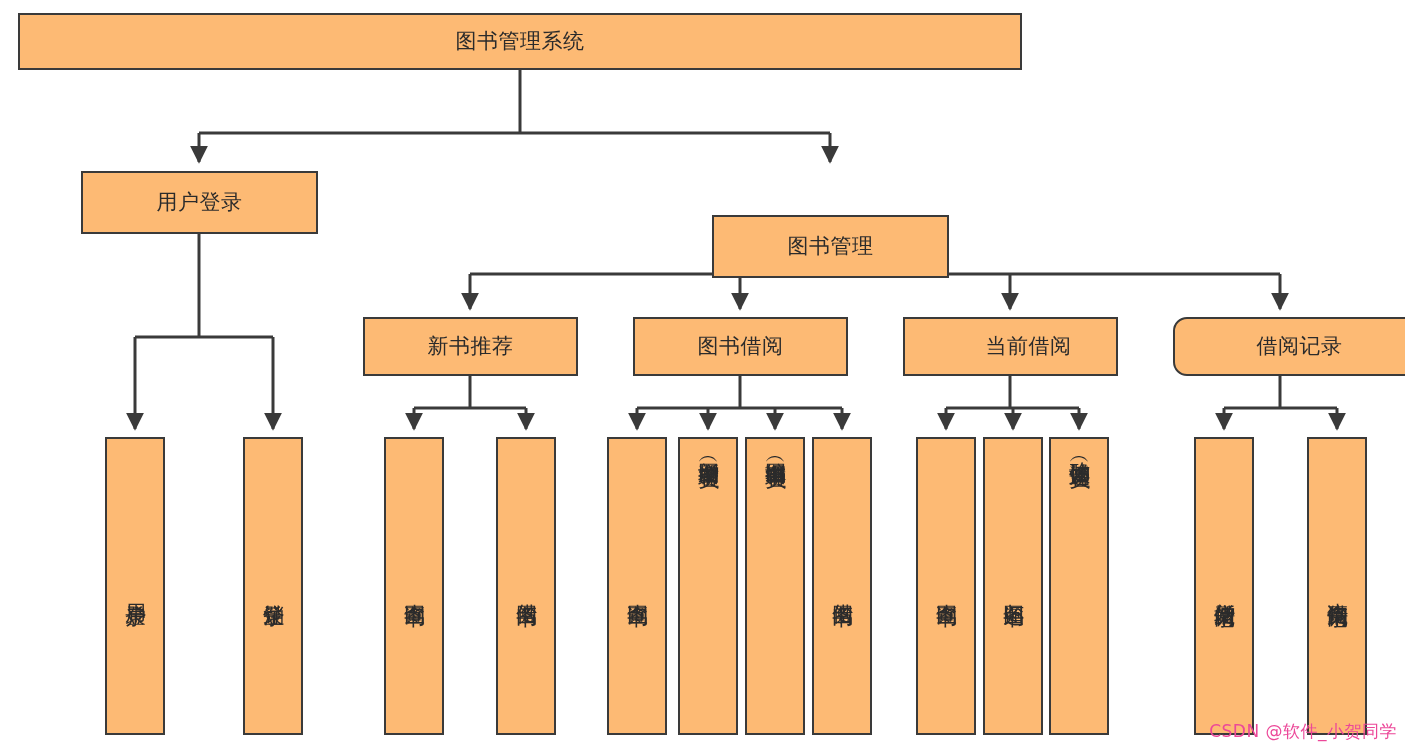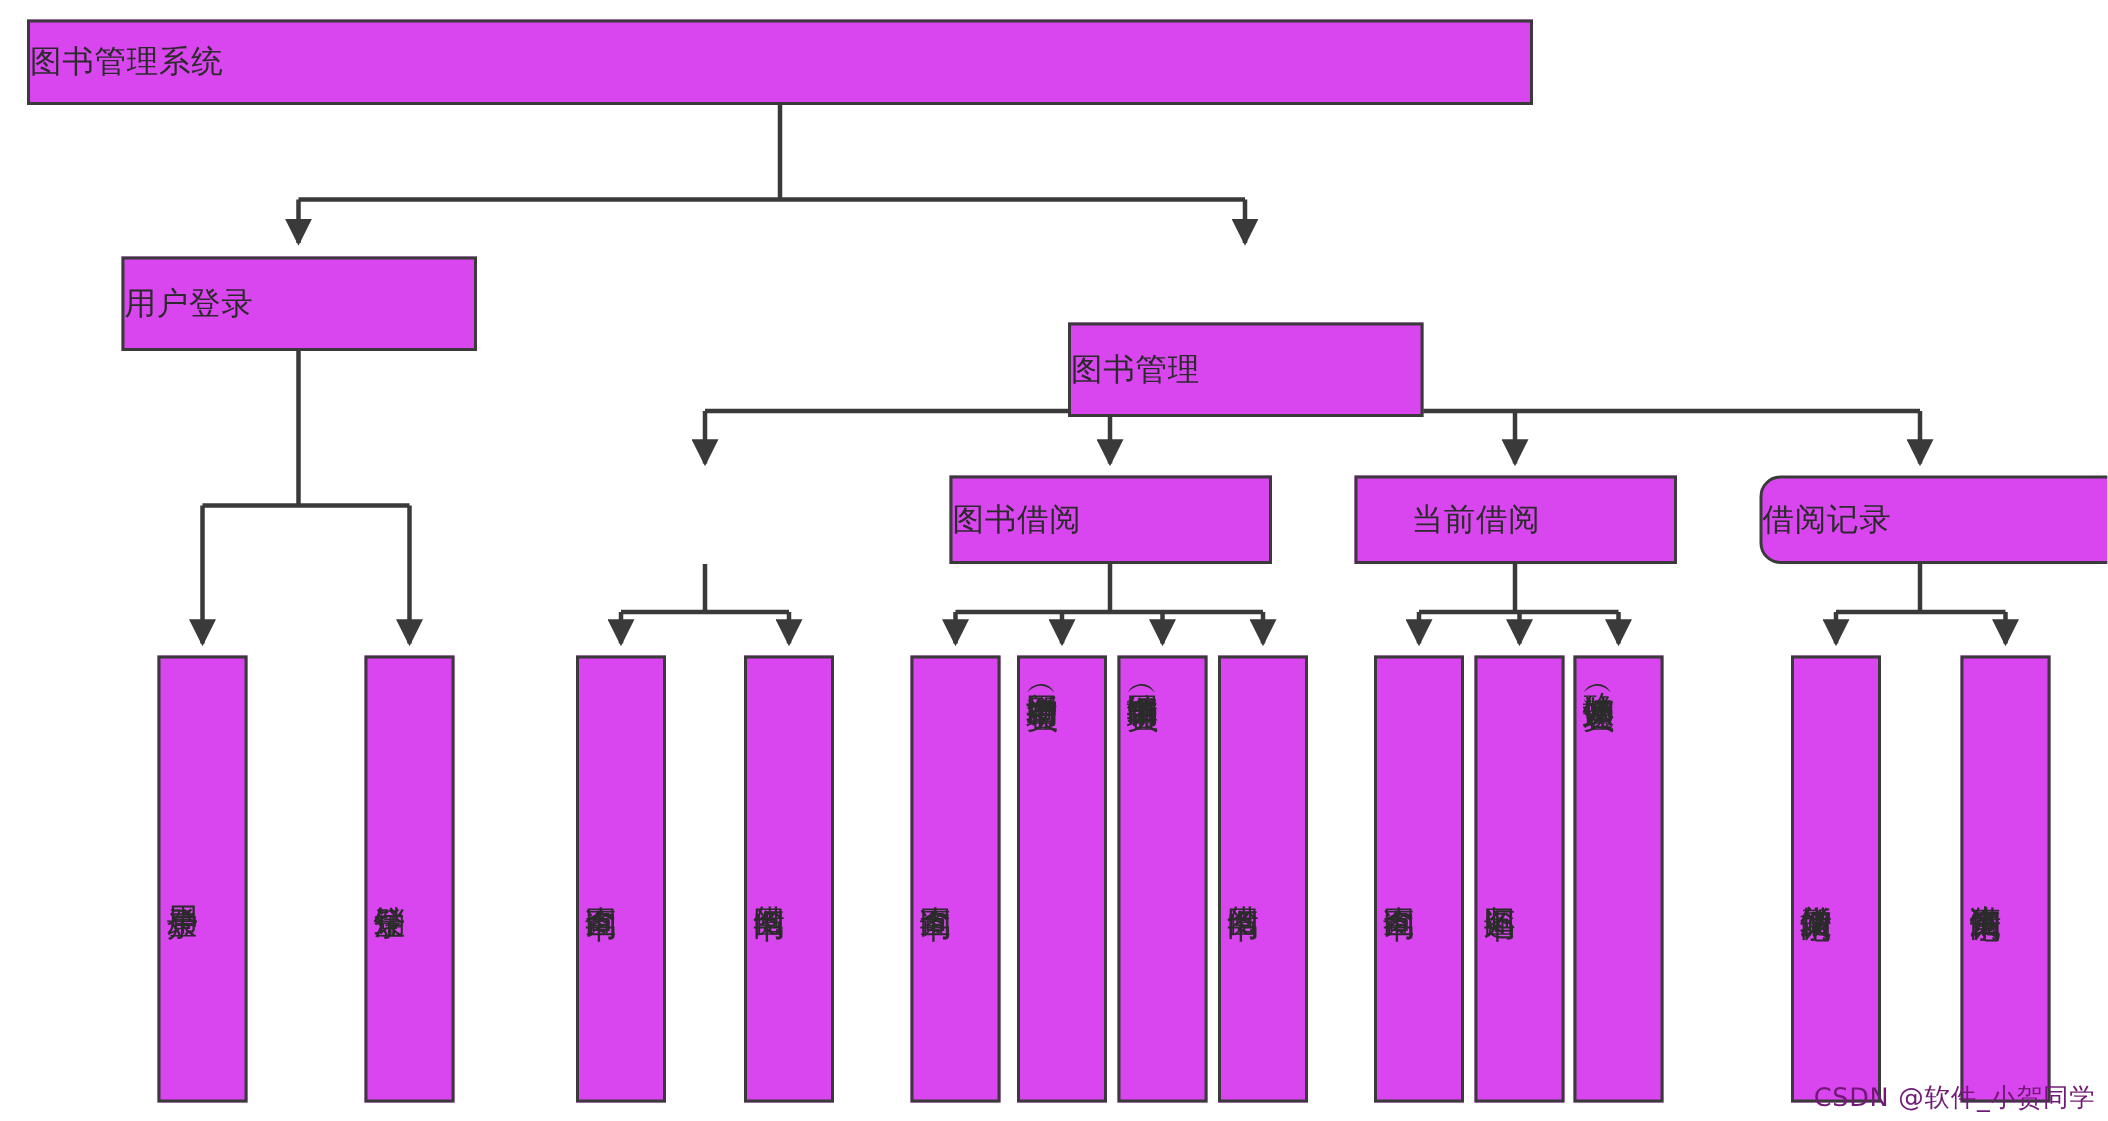--- a/index.html
+++ b/index.html
@@ -23,24 +23,24 @@
     left: 0;
     top: 0;
     width: 1405px;
     height: 747px;
     pointer-events: none;
   }
   .node {
     position: absolute;
     box-sizing: border-box;
     border: 2px solid #3a3a3a;
-    background: #d946ef;
+    background: #fdba74;
     display: flex;
     align-items: center;
-    justify-content: flex-start;
+    justify-content: center;
     color: #2b2b2b;
   }
   .node-h {
     font-size: 21px;
     letter-spacing: 0.5px;
     line-height: 1.1;
     white-space: nowrap;
   }
   .node-v {
     align-items: flex-start;
@@ -55,21 +55,21 @@
     white-space: nowrap;
   }
   .node-v.center-v {
     align-items: center;
   }
   #watermark {
     position: absolute;
     right: 8px;
     bottom: 4px;
     font-size: 17px;
-    color: #701a75;
+    color: #ec4899;
     white-space: nowrap;
     letter-spacing: 0.5px;
   }
 </style>
 </head>
 <body>
 
 <div id="diagram-canvas">
 
   <svg id="edge-layer" viewBox="0 0 1405 747" width="1405" height="747" xmlns="http://www.w3.org/2000/svg">
@@ -126,20 +126,23 @@
     <span>图书管理系统</span>
   </div>
 
   <div class="node node-h" style="left:81px; top:171px; width:237px; height:63px;">
     <span>用户登录</span>
   </div>
   <div class="node node-h" style="left:712px; top:171px; width:237px; height:63px;margin-top:44px;">
     <span>图书管理</span>
   </div>
 
+  <div class="node node-h" style="left:363px; top:317px; width:215px; height:59px;">
+    <span>新书推荐</span>
+  </div>
   <div class="node node-h" style="left:633px; top:317px; width:215px; height:59px;font-family:Liberation Serif, serif;">
     <span>图书借阅</span>
   </div>
   <div class="node node-h" style="left:903px; top:317px; width:215px; height:59px;padding-left:36px;">
     <span>当前借阅</span>
   </div>
   <div class="node node-h" style="left:1173px; top:317px; width:253px; height:59px;border-radius:14px;">
     <span>借阅记录</span>
   </div>
 

